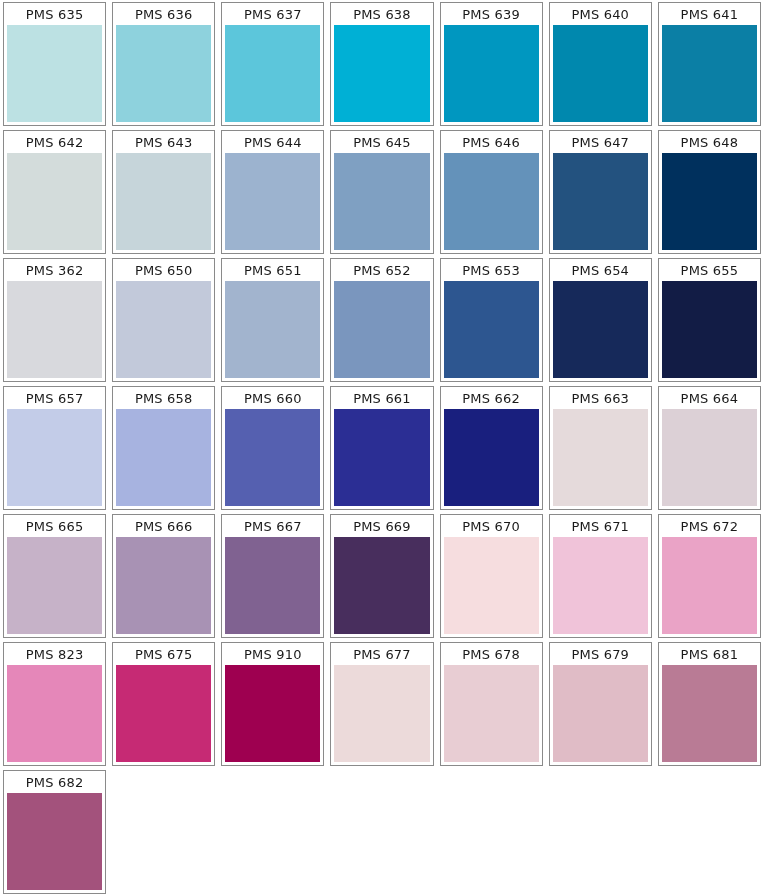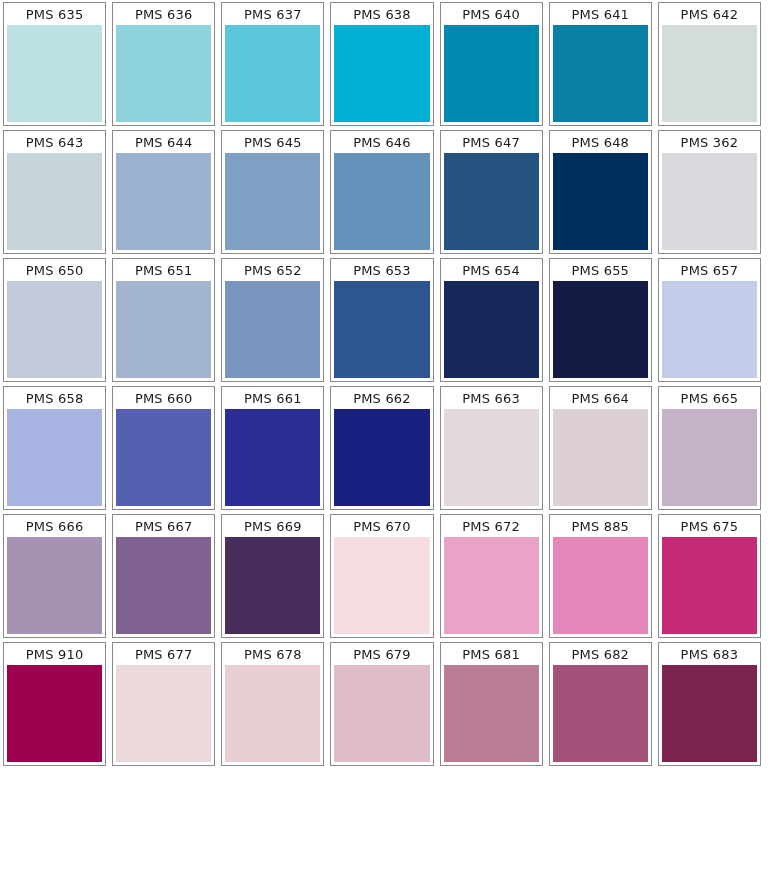--- a/index.html
+++ b/index.html
@@ -65,20 +65,24 @@
     </div>
     <div class="swatch-cell">
       <div class="swatch-label">PMS 637</div>
       <div class="swatch-color" style="background-color: rgb(92, 198, 219);"></div>
     </div>
     <div class="swatch-cell">
       <div class="swatch-label">PMS 638</div>
       <div class="swatch-color" style="background-color: rgb(0, 176, 213);"></div>
     </div>
     <div class="swatch-cell">
+      <div class="swatch-label">PMS 639</div>
+      <div class="swatch-color" style="background-color: rgb(0, 151, 192);"></div>
+    </div>
+    <div class="swatch-cell">
       <div class="swatch-label">PMS 640</div>
       <div class="swatch-color" style="background-color: rgb(0, 136, 174);"></div>
     </div>
     <div class="swatch-cell">
       <div class="swatch-label">PMS 641</div>
       <div class="swatch-color" style="background-color: rgb(11, 127, 165);"></div>
     </div>
     <div class="swatch-cell">
       <div class="swatch-label">PMS 642</div>
       <div class="swatch-color" style="background-color: rgb(211, 220, 219);"></div>
@@ -177,25 +181,29 @@
     </div>
     <div class="swatch-cell">
       <div class="swatch-label">PMS 669</div>
       <div class="swatch-color" style="background-color: rgb(72, 46, 93);"></div>
     </div>
     <div class="swatch-cell">
       <div class="swatch-label">PMS 670</div>
       <div class="swatch-color" style="background-color: rgb(246, 221, 223);"></div>
     </div>
     <div class="swatch-cell">
+      <div class="swatch-label">PMS 671</div>
+      <div class="swatch-color" style="background-color: rgb(240, 195, 217);"></div>
+    </div>
+    <div class="swatch-cell">
       <div class="swatch-label">PMS 672</div>
       <div class="swatch-color" style="background-color: rgb(234, 163, 198);"></div>
     </div>
     <div class="swatch-cell">
-      <div class="swatch-label">PMS 885</div>
+      <div class="swatch-label">PMS 823</div>
       <div class="swatch-color" style="background-color: rgb(229, 135, 185);"></div>
     </div>
     <div class="swatch-cell">
       <div class="swatch-label">PMS 675</div>
       <div class="swatch-color" style="background-color: rgb(198, 42, 116);"></div>
     </div>
     <div class="swatch-cell">
       <div class="swatch-label">PMS 910</div>
       <div class="swatch-color" style="background-color: rgb(158, 0, 80);"></div>
     </div>
@@ -211,18 +219,14 @@
       <div class="swatch-label">PMS 679</div>
       <div class="swatch-color" style="background-color: rgb(224, 188, 198);"></div>
     </div>
     <div class="swatch-cell">
       <div class="swatch-label">PMS 681</div>
       <div class="swatch-color" style="background-color: rgb(185, 123, 149);"></div>
     </div>
     <div class="swatch-cell">
       <div class="swatch-label">PMS 682</div>
       <div class="swatch-color" style="background-color: rgb(163, 82, 124);"></div>
-    </div>
-    <div class="swatch-cell">
-      <div class="swatch-label">PMS 683</div>
-      <div class="swatch-color" style="background-color: rgb(124, 36, 80);"></div>
     </div>
   </div>
 
 </body></html>

